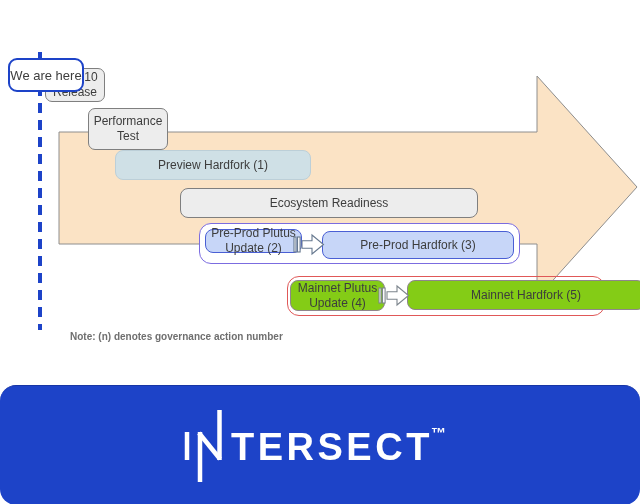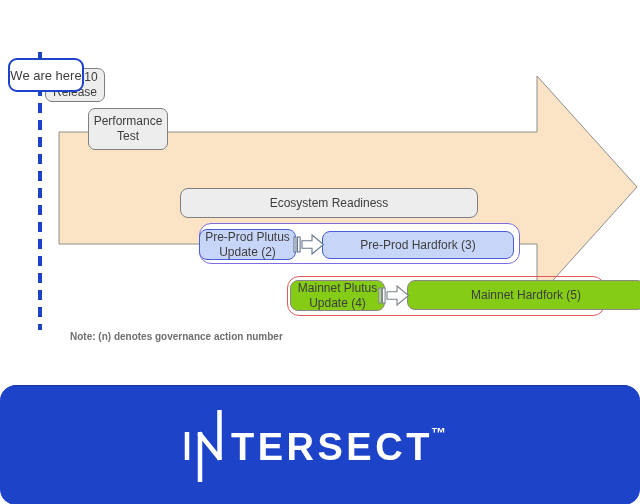--- a/index.html
+++ b/index.html
@@ -62,26 +62,27 @@
   <div class="marker">
     <span>We are here</span>
   </div>
 
   <div class="box graybox" style="left:45px; top:68px; width:60px; height:34px;">Node 10
 Release</div>
 
   <div class="box graybox" style="left:88px; top:108px; width:80px; height:42px;">Performance
 Test</div>
 
+  <div class="box preview">Preview Hardfork (1)</div>
 
   <div class="box ecosystem">Ecosystem Readiness</div>
 
   <div class="group preprod-group"></div>
 
-  <div class="box bluebox" style="left:199px; top:229px; width:97px; height:31px;">Pre-Prod Plutus
+  <div class="box bluebox" style="left:205px; top:229px; width:97px; height:24px;">Pre-Prod Plutus
 Update (2)</div>
 
   <svg class="step-arrow" style="left:293px; top:232px;" width="32" height="25">
     <rect x="1" y="5" width="2" height="15" fill="#ffffff" stroke="#66788f" stroke-width="1.1"></rect>
     <rect x="4.5" y="5" width="2.6" height="15" fill="#ffffff" stroke="#66788f" stroke-width="1.1"></rect>
     <polygon points="9,8.7 19,8.7 19,3 30.5,12.5 19,22 19,16.3 9,16.3" fill="#ffffff" stroke="#66788f" stroke-width="1.1"></polygon>
   </svg>
 
   <div class="box bluebox" style="left:322px; top:231px; width:192px; height:28px;">Pre-Prod Hardfork (3)</div>
 

